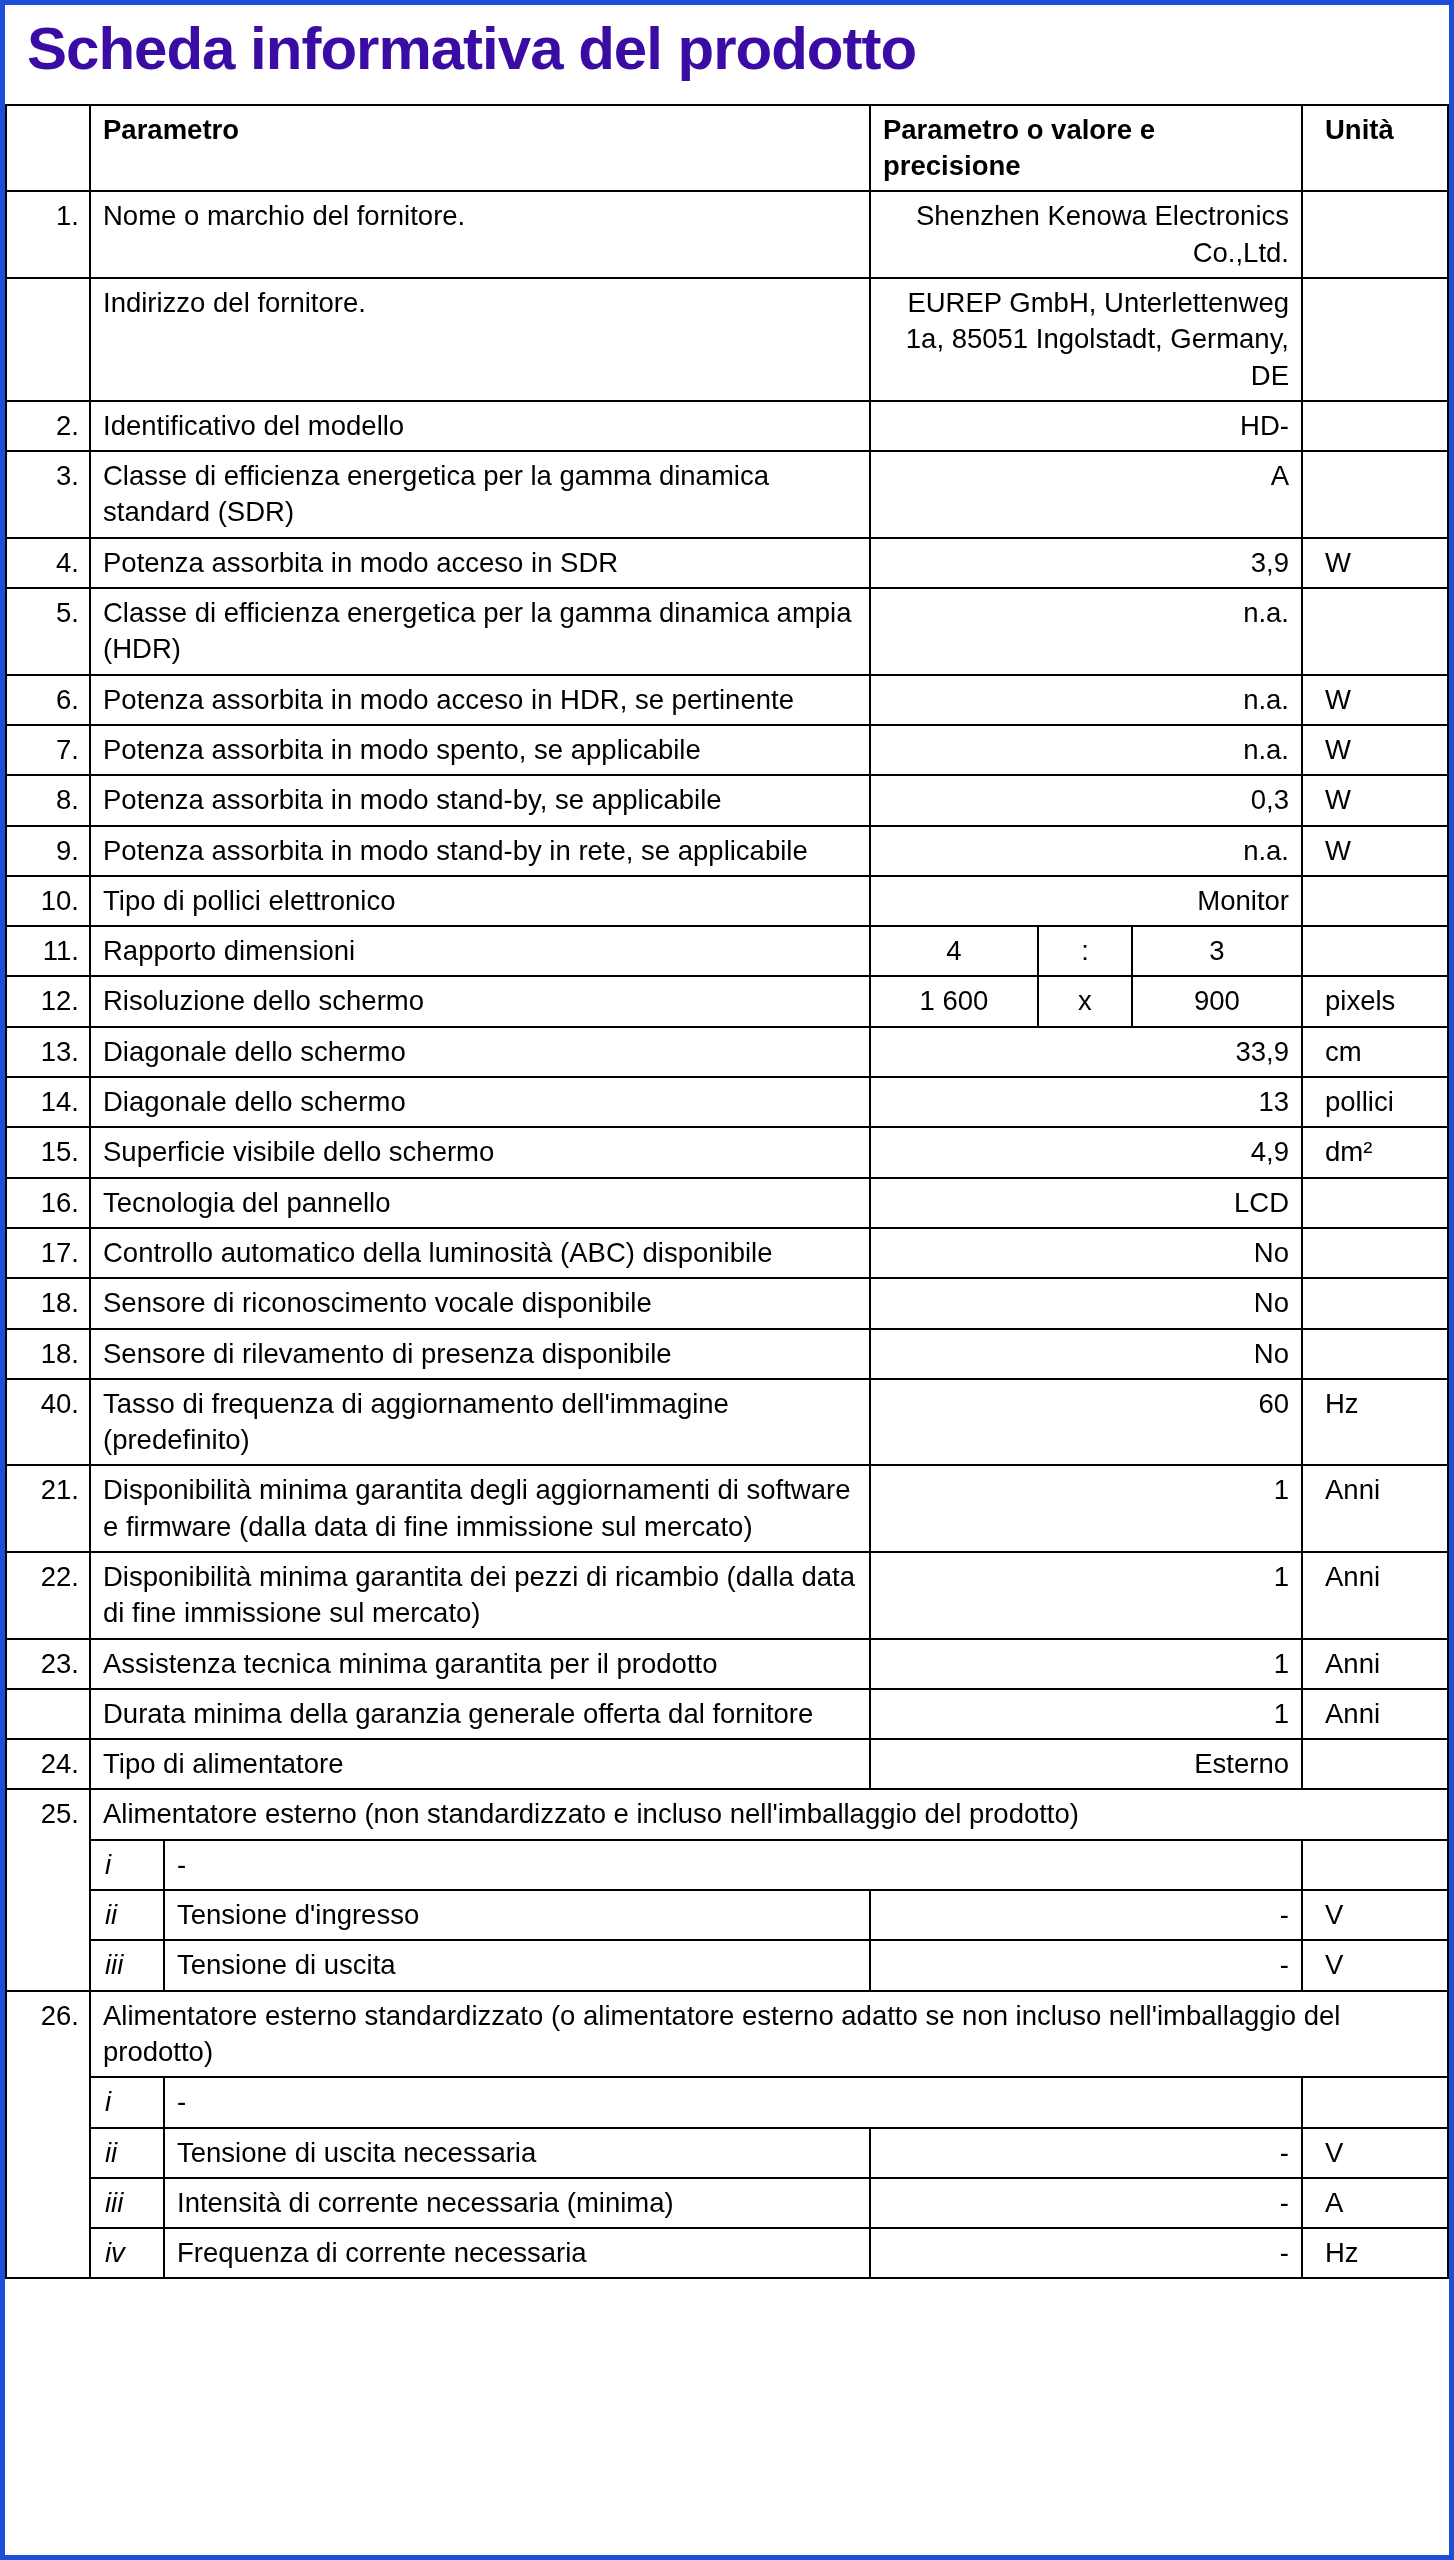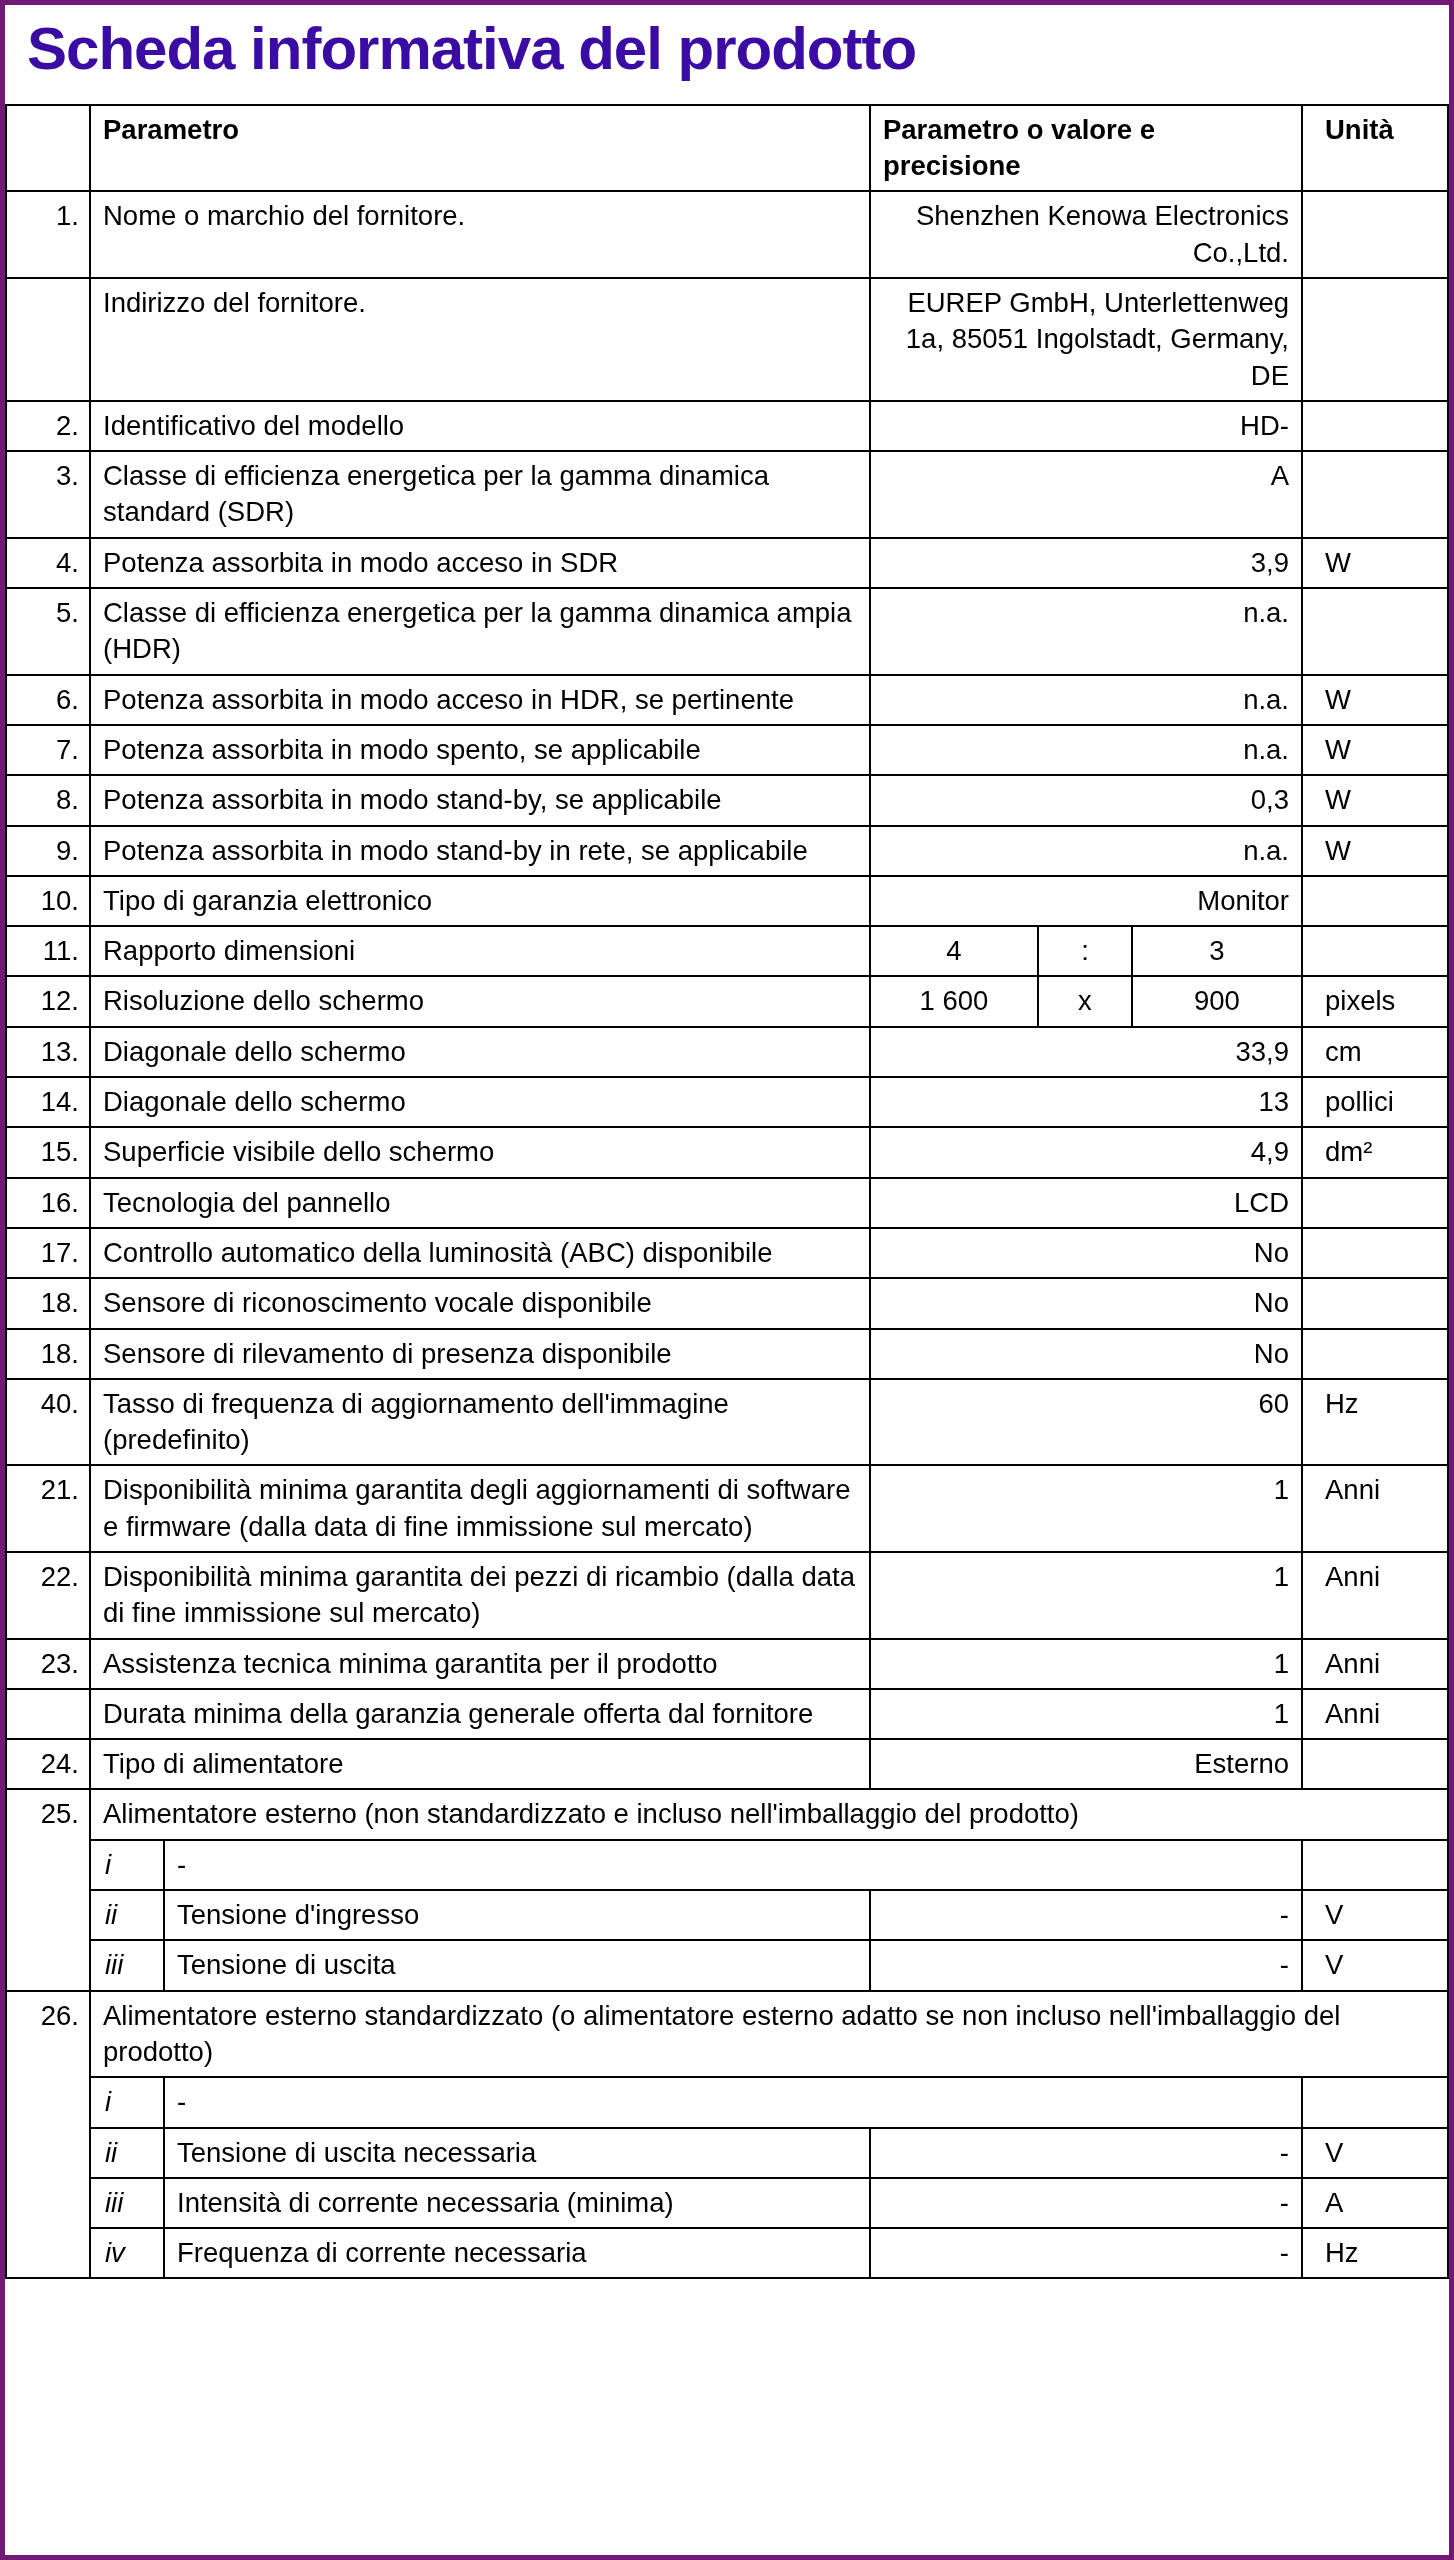--- a/index.html
+++ b/index.html
@@ -1,17 +1,17 @@
 <!DOCTYPE html>
 <html><head>
 <meta charset="utf-8">
 <style>
   html,body{margin:0;padding:0;background:#fff;}
   body{width:1454px;font-family:"Liberation Sans", sans-serif;color:#000;}
-  .page{box-sizing:border-box;width:1454px;min-height:2560px;border:5px solid #701a75;background:#fff;}
+  .page{box-sizing:border-box;width:1454px;min-height:2560px;border:5px solid #1d4ed8;background:#fff;}
   .header{padding:12px 24px 10px 22px;}
   .title{margin:0 0 12px 0;font-size:60px;font-weight:bold;line-height:1.08;letter-spacing:-1px;}
   .subtitle{font-size:29px;line-height:1.38;max-width:1350px;}
   table{width:100%;border-collapse:collapse;table-layout:fixed;font-size:27.5px;}
   td,th{border:2px solid #000;padding:6px 12px;vertical-align:top;line-height:1.32;word-wrap:break-word;}
   th{font-weight:bold;text-align:left;}
   .num{text-align:right;padding-right:10px;}
   .ltr{font-style:italic;padding-left:14px;}
   .vr{text-align:right;}
   .vl{text-align:right;}
@@ -111,21 +111,21 @@
 
     <tr>
       <td class="num">9.</td>
       <td colspan="2">Potenza assorbita in modo stand-by in rete, se applicabile</td>
       <td colspan="3" class="vr">n.a.</td>
       <td class="u">W</td>
     </tr>
 
     <tr>
       <td class="num">10.</td>
-      <td colspan="2">Tipo di garanzia elettronico</td>
+      <td colspan="2">Tipo di pollici elettronico</td>
       <td colspan="3" class="vr">Monitor</td>
       <td class="u"></td>
     </tr>
 
     <tr>
       <td class="num">11.</td>
       <td colspan="2">Rapporto dimensioni</td>
       <td class="c">4</td>
       <td class="c">:</td>
       <td class="c">3</td>

